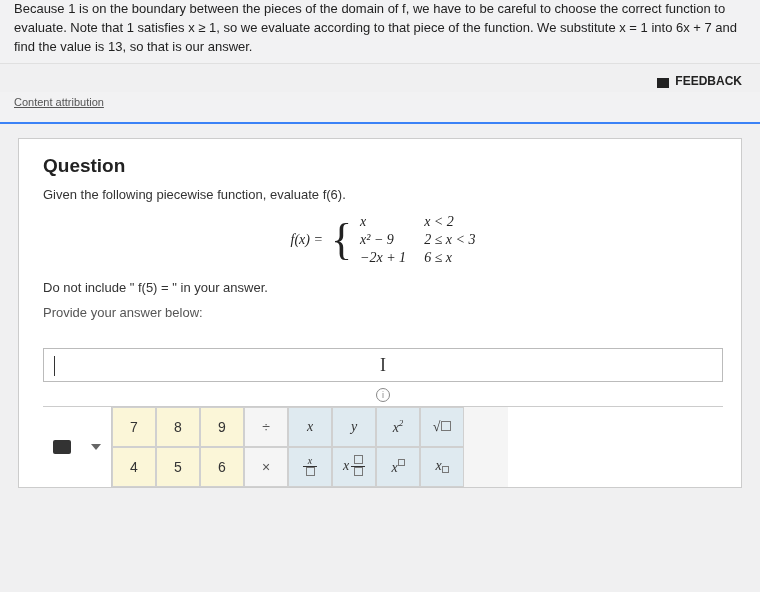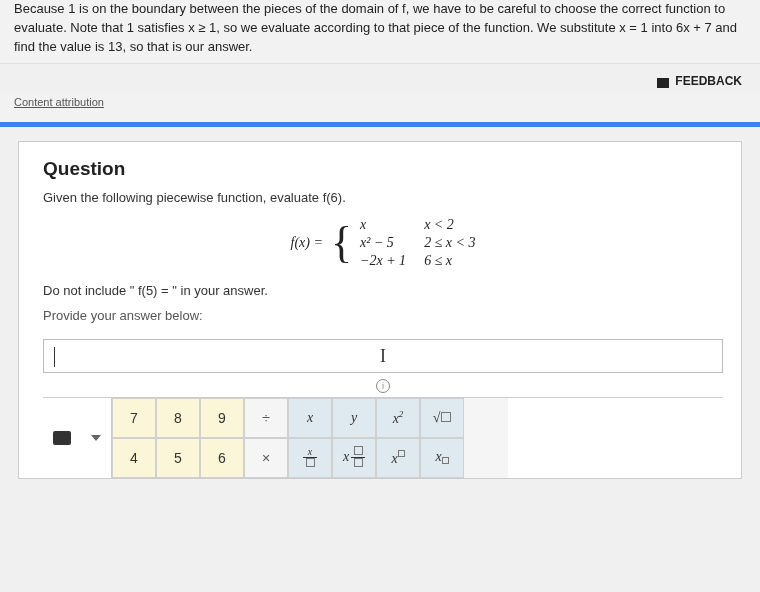--- a/index.html
+++ b/index.html
@@ -31,41 +31,41 @@
   }
   .fb-icon {
     width: 12px; height: 10px; background:#222; display:inline-block;
   }
   .attribution {
     font-size: 11px;
     color: #555;
     padding: 4px 14px 14px 14px;
     text-decoration: underline;
     background: #f2f2f3;
-    border-bottom: 5px solid #3b82f6;
+    border-bottom: 2px solid #3b82f6;
   }
   .question-card {
     margin: 14px 18px 0 18px;
     background: #fff;
     border: 1px solid #ccc;
     padding: 16px 18px 0 24px;
   }
   .q-title {
     font-size: 19px;
     font-weight: bold;
     color: #222;
     margin-bottom: 10px;
   }
   .q-prompt, .q-note, .q-provide {
     font-size: 13px;
     color: #333;
     margin-bottom: 10px;
   }
   .q-note { margin-top: 14px; }
-  .q-provide { color:#555; margin-top:10px; margin-bottom:16px;}
+  .q-provide { color:#555; margin-top:10px; margin-bottom:28px;}
   .piecewise {
     text-align: center;
     font-family: "Times New Roman", serif;
     font-style: italic;
     font-size: 14px;
     margin: 12px 0 6px 0;
     display:flex;
     justify-content:center;
     align-items:center;
     gap:8px;
@@ -158,21 +158,21 @@
 <div class="question-card">
   <div class="q-title">Question</div>
   <div class="q-prompt">Given the following piecewise function, evaluate f(6).</div>
 
   <div class="piecewise">
     <span>f(x) =</span>
     <span class="brace">{</span>
     <div class="pw-rows">
       <div class="pw-col">
         <span>x</span>
-        <span>x² − 5</span>
+        <span>x² − 9</span>
         <span>−2x + 1</span>
       </div>
       <div class="pw-col">
         <span>x &lt; 2</span>
         <span>2 ≤ x &lt; 3</span>
         <span>6 ≤ x</span>
       </div>
     </div>
   </div>
 

